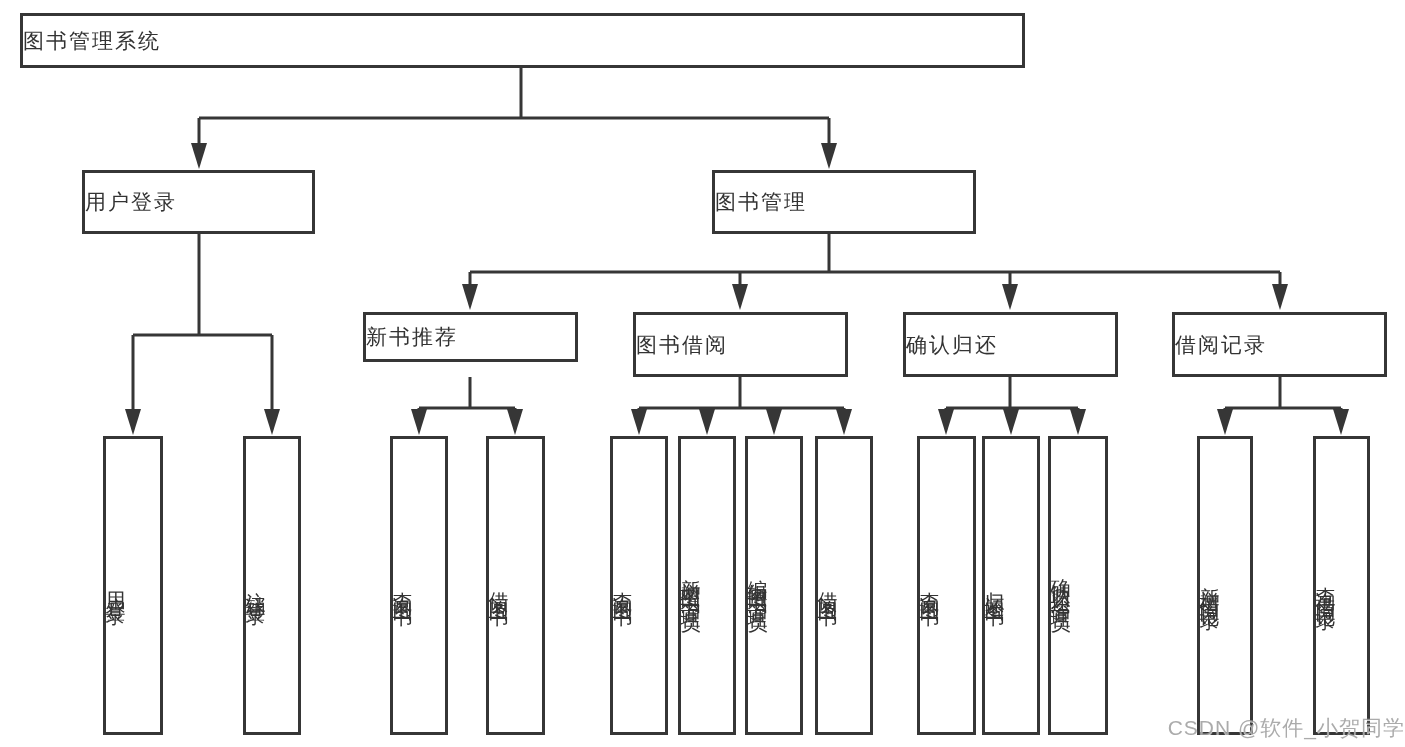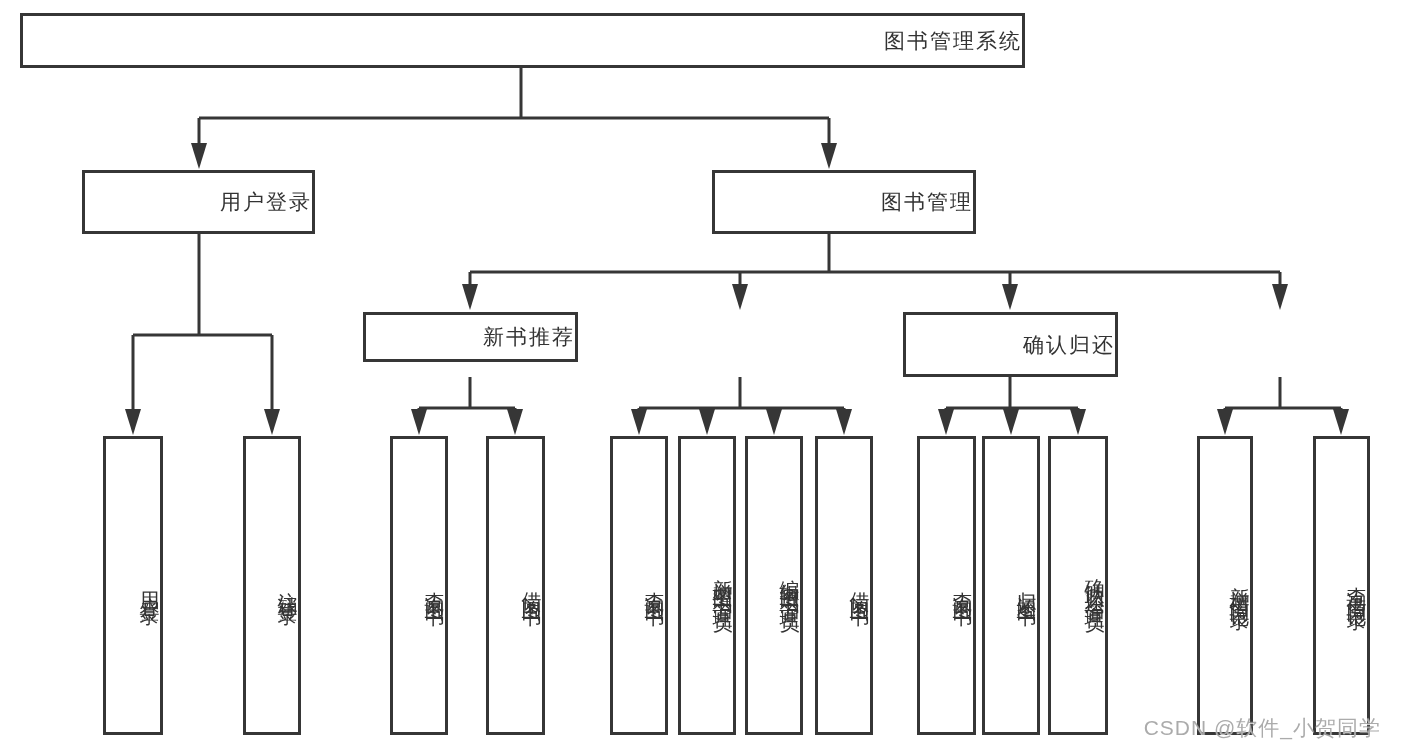--- a/index.html
+++ b/index.html
@@ -9,35 +9,35 @@
     background:#ffffff;
     font-family:"Liberation Sans","DejaVu Sans",sans-serif;
     overflow:hidden;
   }
   .edges{position:absolute;left:0;top:0;z-index:1;}
   .node{
     position:absolute;
     background:#ffffff;
     border:3px solid #363636;
     box-sizing:border-box;
-    display:flex;align-items:center;justify-content:flex-end;
+    display:flex;align-items:center;justify-content:flex-start;
     color:#333333;
     z-index:2;
   }
   .h .lbl{font-size:21px;letter-spacing:2px;white-space:nowrap;}
   .v .lbl{
     writing-mode:vertical-rl;
     text-orientation:mixed;
     font-size:20px;
     letter-spacing:5px;
     line-height:1;
   }
   .watermark{
     position:absolute;
-    right:24px;bottom:5px;
+    right:0;bottom:5px;
     font-size:21px;
     color:rgba(150,150,150,0.8);
     text-shadow:0 1px 1px rgba(255,255,255,0.9);
     z-index:3;
     letter-spacing:1px;
     white-space:nowrap;
   }
 </style>
 </head>
 <body>
@@ -84,22 +84,28 @@
   <div class="node h" style="left:82px;top:170px;width:233px;height:64px">
     <span class="lbl">用户登录</span>
   </div>
   <div class="node h" style="left:712px;top:170px;width:264px;height:64px">
     <span class="lbl">图书管理</span>
   </div>
 
   <div class="node h" style="left:363px;top:312px;width:215px;height:50px">
     <span class="lbl">新书推荐</span>
   </div>
+  <div class="node h" style="left:633px;top:312px;width:215px;height:65px">
+    <span class="lbl">图书借阅</span>
+  </div>
   <div class="node h" style="left:903px;top:312px;width:215px;height:65px">
     <span class="lbl">确认归还</span>
+  </div>
+  <div class="node h" style="left:1172px;top:312px;width:215px;height:65px">
+    <span class="lbl">借阅记录</span>
   </div>
 
   <div class="node v" style="left:103px;top:436px;width:60px;height:299px">
     <span class="lbl">用户登录</span>
   </div>
   <div class="node v" style="left:243px;top:436px;width:58px;height:299px">
     <span class="lbl">注销登录</span>
   </div>
 
   <div class="node v" style="left:390px;top:436px;width:58px;height:299px">

